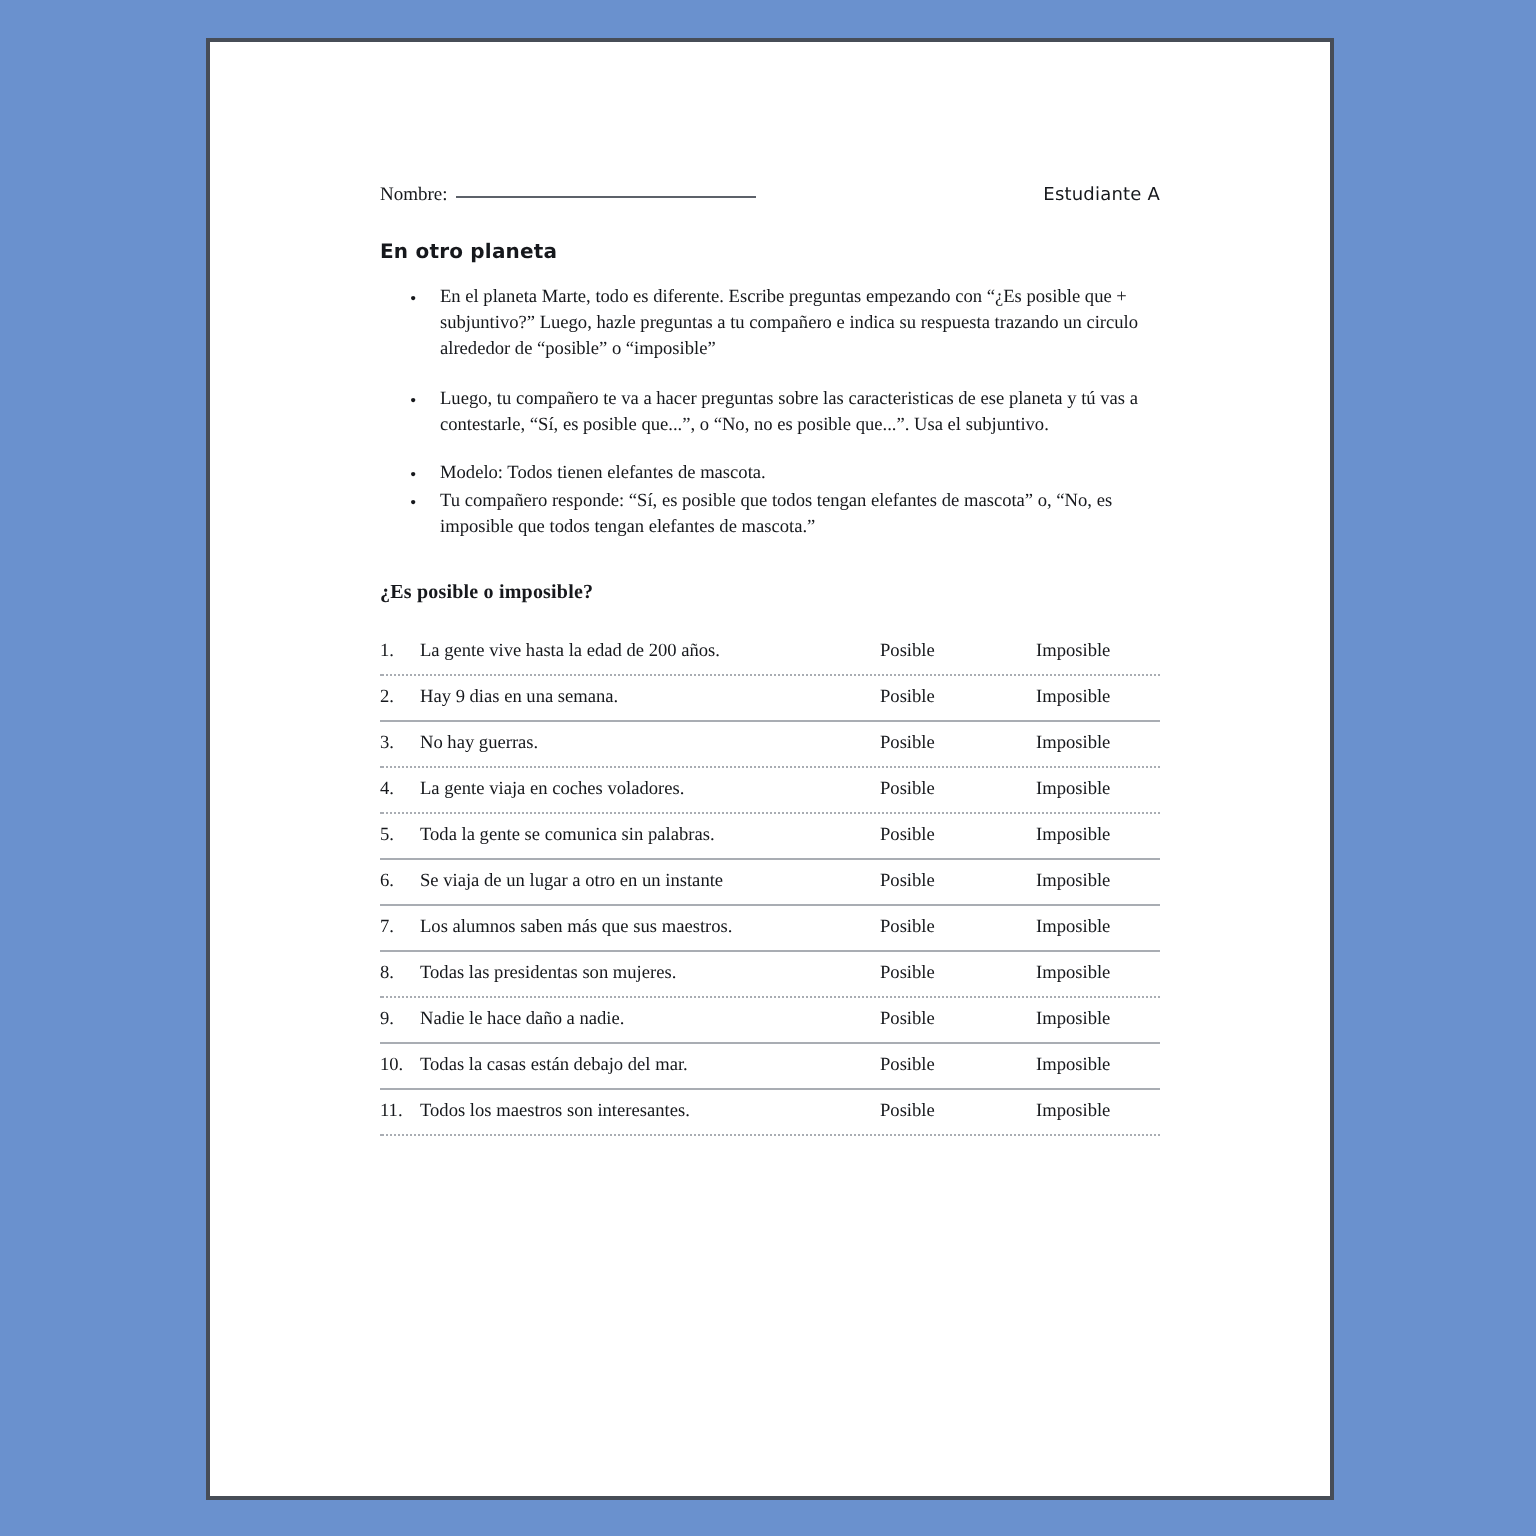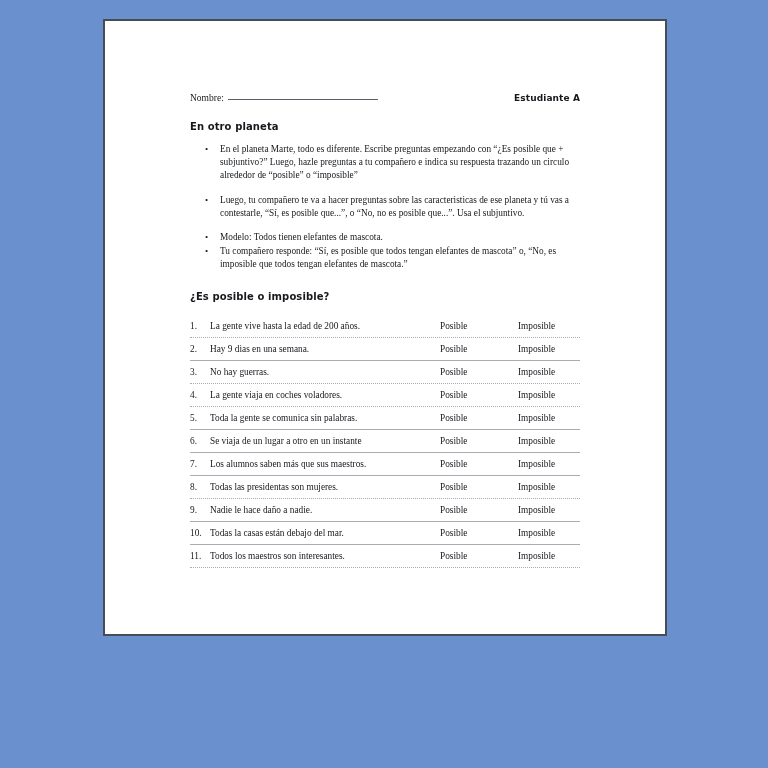--- a/index.html
+++ b/index.html
@@ -11,21 +11,21 @@
     height: 768px;
     background: #6a91ce;
     font-family: "Liberation Serif", serif;
     overflow: hidden;
   }
   .page {
     position: absolute;
     left: 103px;
     top: 19px;
     width: 564px;
-    height: 617px;
+    height: 731px;
     background: #ffffff;
     border: 2px solid #474d57;
     box-sizing: border-box;
   }
   .sheet {
     position: absolute;
     left: 85px;
     top: 72px;
     width: 390px;
   }
@@ -44,37 +44,38 @@
   .nombre-rule {
     display: inline-block;
     width: 150px;
     border-bottom: 1px solid #5c6169;
     margin-left: 4px;
     vertical-align: 1px;
   }
   .estudiante {
     font-family: "DejaVu Sans", sans-serif;
     font-size: 9px;
-    font-weight: bold;
+    font-weight: normal;
     color: #16181c;
     letter-spacing: 0.1px;
     white-space: nowrap;
   }
   
   .h-sec {
     font-family: "DejaVu Sans", sans-serif;
     font-size: 10px;
     font-weight: bold;
     color: #16181c;
     letter-spacing: 0.1px;
     margin: 0 0 11px 0;
   }
   .h-sec.second {
     margin-top: 19px;
     margin-bottom: 13px;
+    font-family: Liberation Serif, serif;
   }
   
   .blist {
     margin: 0 0 0 0;
     padding: 0;
     list-style: none;
   }
   .blist li {
     position: relative;
     padding-left: 30px;

